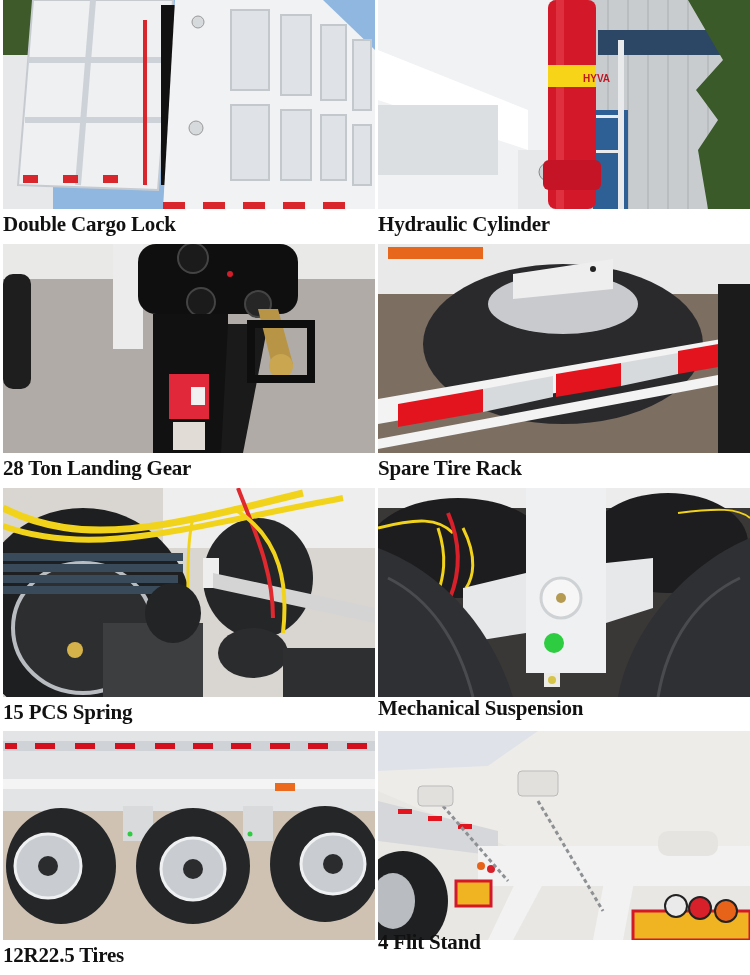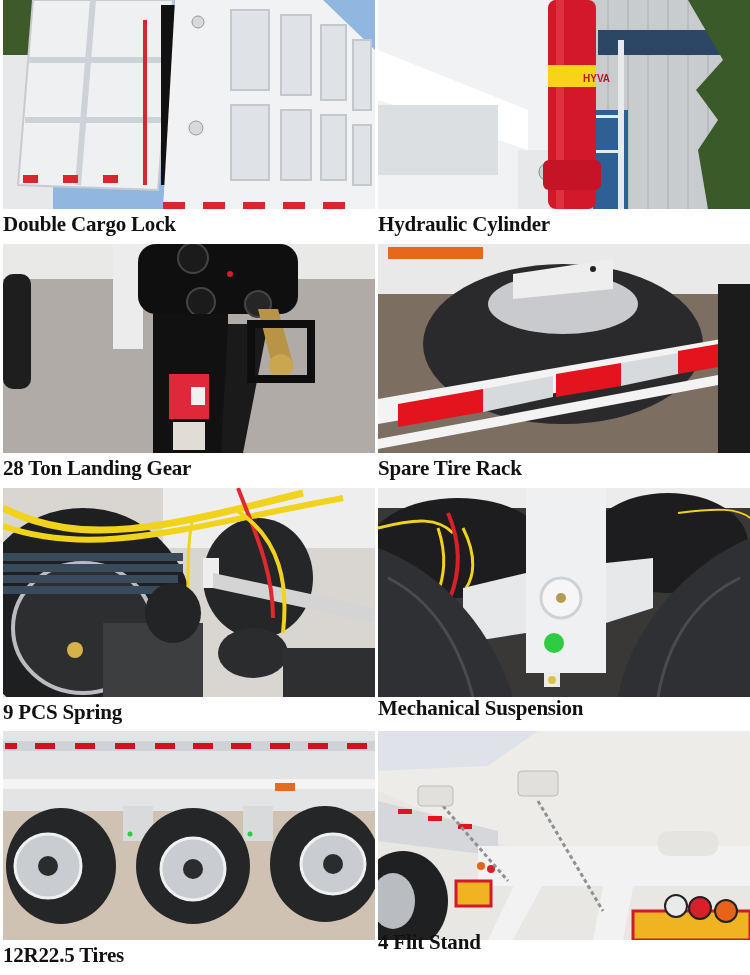--- a/index.html
+++ b/index.html
@@ -161,21 +161,21 @@
         <path d="M190 30 C180 70 190 110 180 120" stroke="#f2d31b" stroke-width="3" fill="none"></path>
         <path d="M235 0 C250 40 270 80 270 130" stroke="#e0282f" stroke-width="4" fill="none"></path>
         <path d="M230 20 C280 50 285 100 280 145" stroke="#f2d31b" stroke-width="4" fill="none"></path>
         <rect x="100" y="135" width="100" height="74" fill="#3d3e40"></rect>
         <ellipse cx="170" cy="125" rx="28" ry="30" fill="#232425"></ellipse>
         <ellipse cx="250" cy="165" rx="35" ry="25" fill="#2b2c2e"></ellipse>
         <rect x="280" y="160" width="92" height="49" fill="#2e2f31"></rect>
         <circle cx="72" cy="162" r="8" fill="#d6b34a"></circle>
       </svg>
     </div>
-    <div class="caption" style="top:209px; height:35px;">9 PCS Spring</div>
+    <div class="caption" style="top:209px; height:35px;">15 PCS Spring</div>
   </div>
 
   <div class="cell" style="left:378px; top:488px;">
     <div class="photo">
       <svg viewBox="0 0 372 209" preserveAspectRatio="none">
         <rect width="372" height="209" fill="#3a3836"></rect>
         <rect x="0" y="0" width="372" height="20" fill="#ececec"></rect>
         <ellipse cx="80" cy="60" rx="90" ry="50" fill="#1d1d1f"></ellipse>
         <ellipse cx="290" cy="55" rx="80" ry="50" fill="#1d1d1f"></ellipse>
         <path d="M0 40 C40 30 60 30 75 45" stroke="#f2d31b" stroke-width="3" fill="none"></path>

